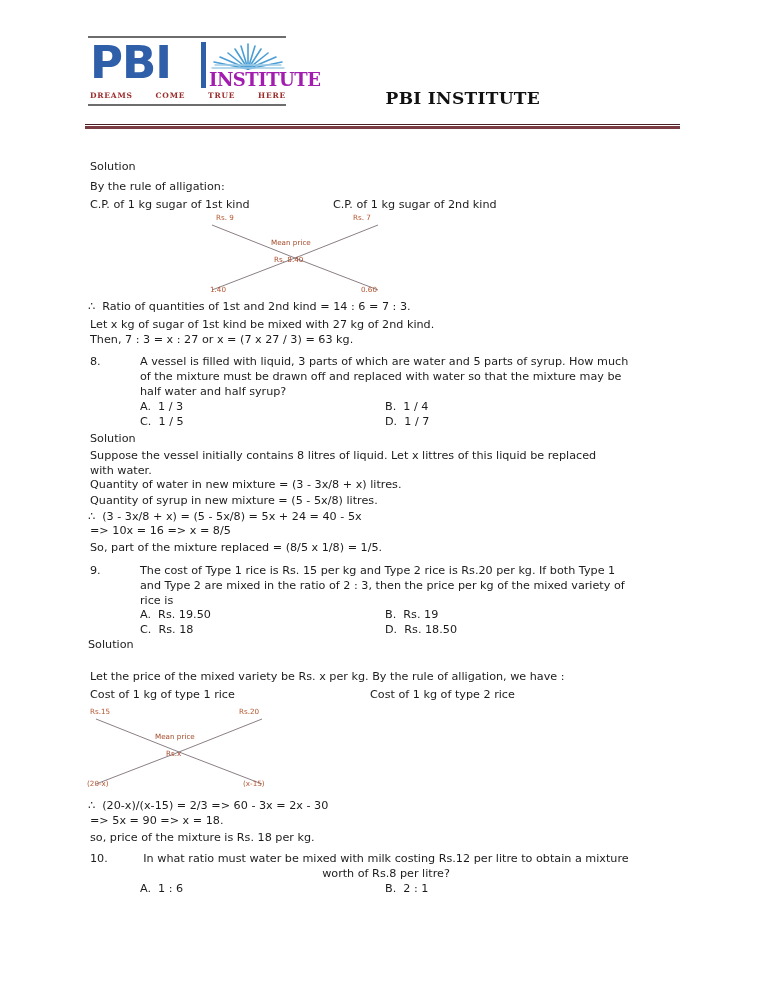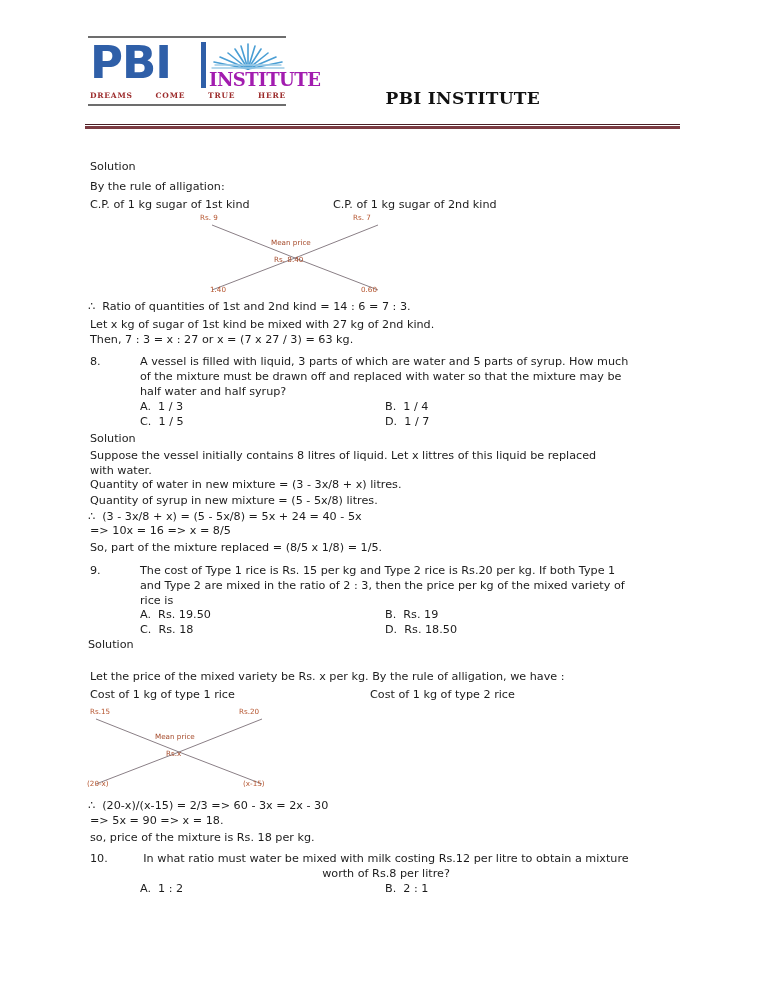--- a/index.html
+++ b/index.html
@@ -256,21 +256,21 @@
 
   <div class="alligation" style="left:200px; top:52px; width:190px; height:86px;">
     <svg width="190" height="86" viewBox="0 0 190 86">
       <g stroke="#8a7f86" stroke-width="1" fill="none">
         <line x1="12" y1="13" x2="95" y2="46"></line>
         <line x1="178" y1="13" x2="95" y2="46"></line>
         <line x1="95" y1="46" x2="12" y2="78"></line>
         <line x1="95" y1="46" x2="178" y2="78"></line>
       </g>
     </svg>
-    <div class="al-label" style="left:0;  top:1px;">Rs. 9</div>
+    <div class="al-label" style="left:16px;  top:1px;">Rs. 9</div>
     <div class="al-label" style="left:153px; top:1px;">Rs. 7</div>
     <div class="al-label mid" style="left:71px; top:26px;">Mean price</div>
     <div class="al-label mid" style="left:74px; top:43px;">Rs. 8.40</div>
     <div class="al-label" style="left:10px;  top:73px;">1.40</div>
     <div class="al-label" style="left:161px; top:73px;">0.60</div>
   </div>
 
   <div class="therefore" style="left:88px; top:140px;">∴  Ratio of quantities of 1st and 2nd kind = 14 : 6 = 7 : 3.</div>
   <div class="line" style="left:90px; top:158px;">Let x kg of sugar of 1st kind be mixed with 27 kg of 2nd kind.</div>
   <div class="line" style="left:90px; top:173px;">Then, 7 : 3 = x : 27 or x = (7 x 27 / 3) = 63 kg.</div>
@@ -318,16 +318,16 @@
     <div class="al-label" style="left:3px;   top:73px;">(20-x)</div>
     <div class="al-label" style="left:159px; top:73px;">(x-15)</div>
   </div>
 
   <div class="therefore" style="left:88px; top:639px;">∴  (20-x)/(x-15) = 2/3 =&gt; 60 - 3x = 2x - 30</div>
   <div class="line" style="left:90px; top:654px;">=&gt; 5x = 90 =&gt; x = 18.</div>
   <div class="line" style="left:90px; top:671px;">so, price of the mixture is Rs. 18 per kg.</div>
 
   <div class="qnum" style="left:90px; top:691px;">10.</div>
   <div class="qbody" style="left:140px; top:691px;text-align:center;">In what ratio must water be mixed with milk costing Rs.12 per litre to obtain a mixture worth of Rs.8 per litre?</div>
-  <div class="opt" style="left:140px; top:721px;">A.  1 : 2</div>
+  <div class="opt" style="left:140px; top:721px;">A.  1 : 6</div>
   <div class="opt" style="left:385px; top:721px;">B.  2 : 1</div>
 
 </div>
 
 </body></html>

